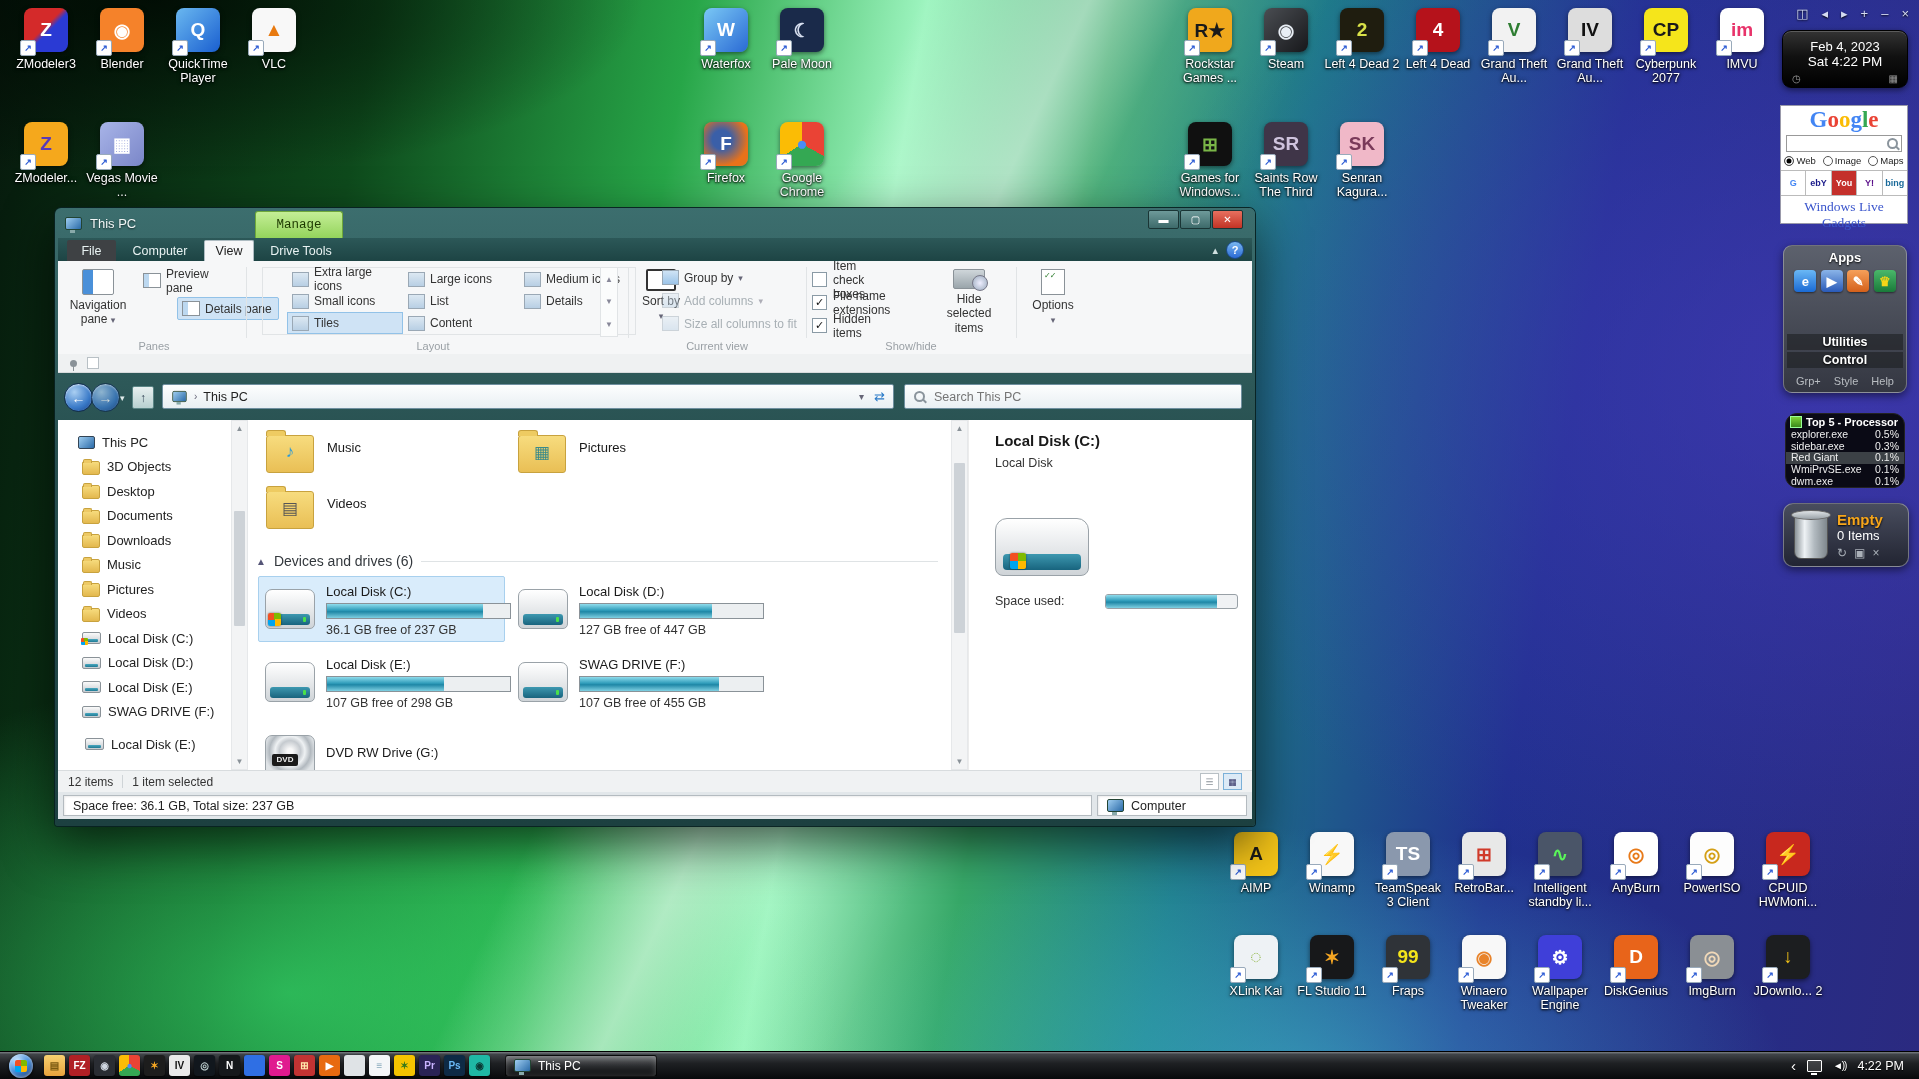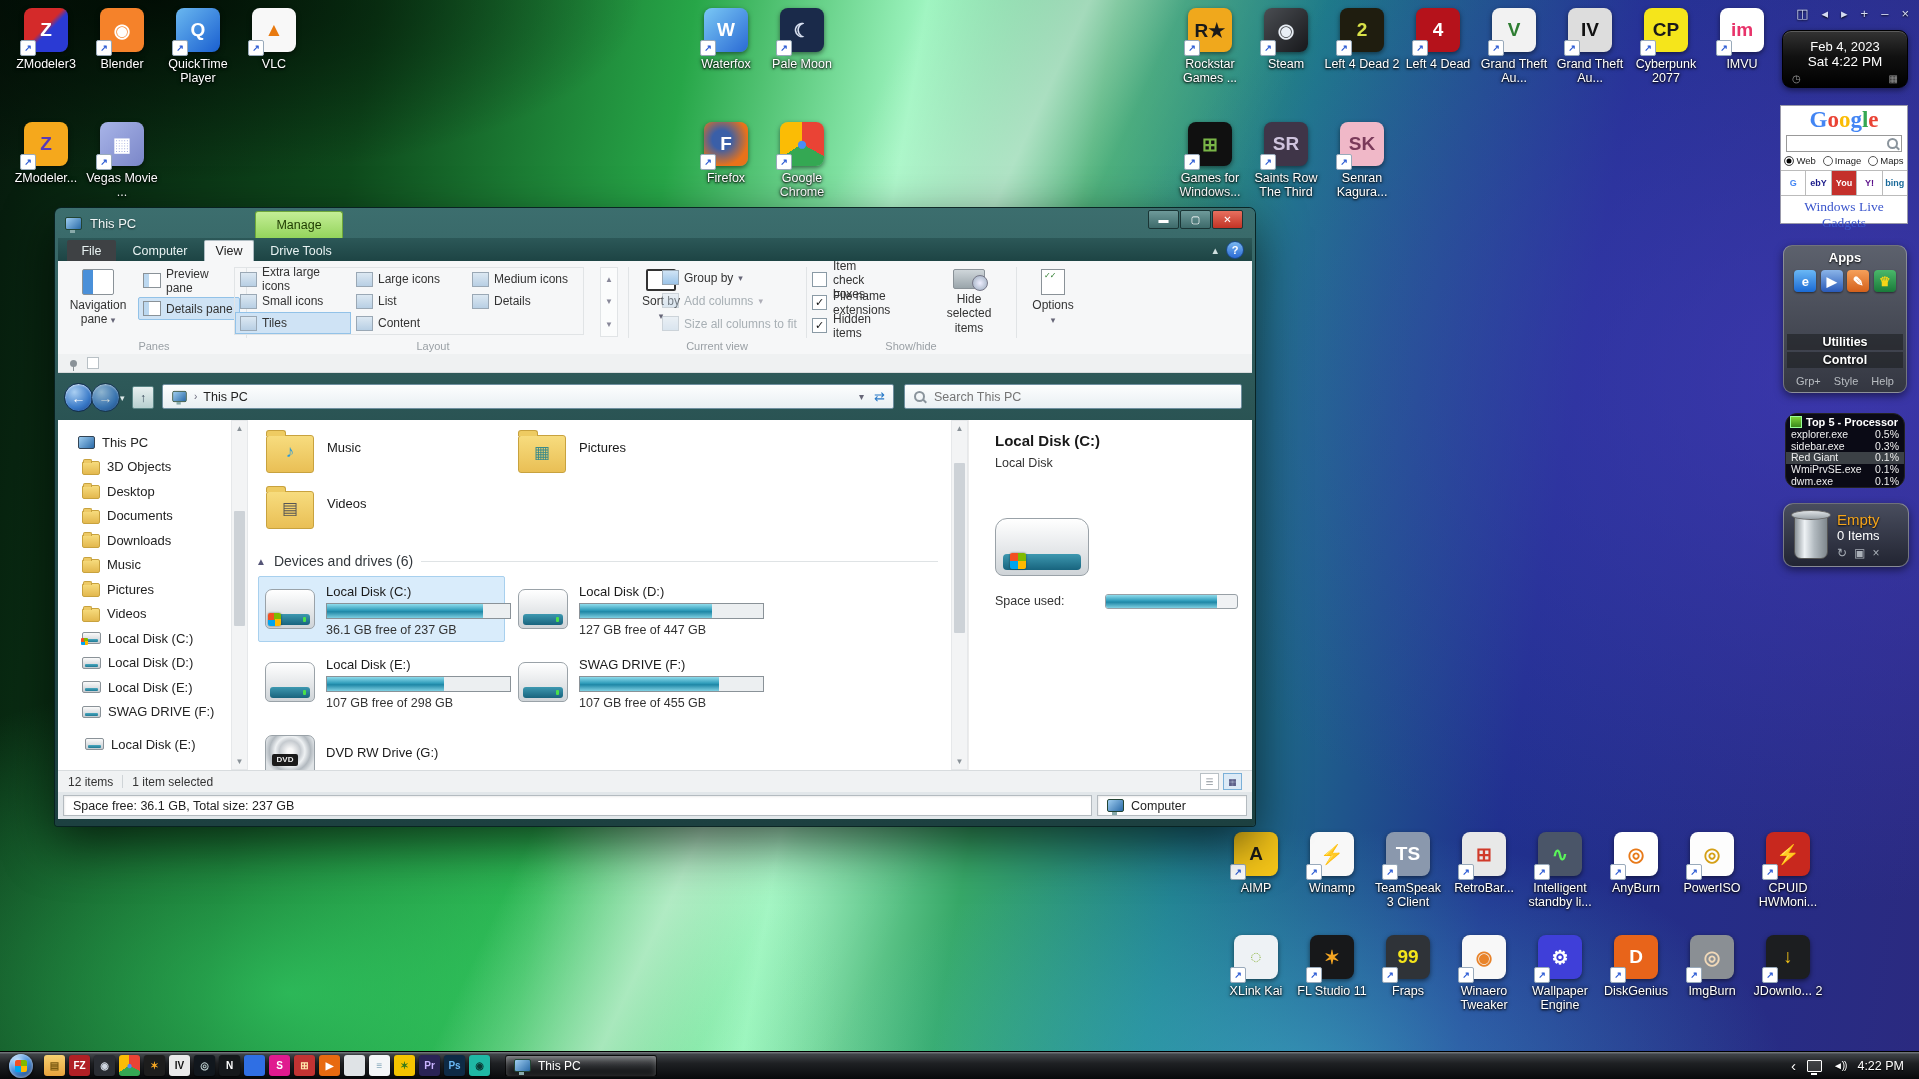--- a/index.html
+++ b/index.html
@@ -55,57 +55,57 @@
   .g-top5-head{display:flex;align-items:center;gap:4px;font-size:11px;font-weight:bold;color:#fff;padding:2px 4px 1px;}
   .g-top5-ico{width:10px;height:10px;background:linear-gradient(#7fd43a,#3a8a1a);border:1px solid #9f9;flex:none;}
   .g-top5-row{display:flex;justify-content:space-between;font-size:10.5px;padding:0 5px;line-height:11.7px;height:11.7px;}
   .g-top5-row[data-state="alt"]{background:#3c4146;}
   #g-recycle{left:1783px;top:503px;width:126px;height:64px;border-radius:10px;border:1px solid rgba(255,255,255,.35);
     background:linear-gradient(rgba(75,80,86,.9),rgba(32,35,39,.9));box-shadow:0 3px 8px rgba(0,0,0,.5);display:flex;}
   .trash{width:32px;height:44px;margin:9px 0 0 10px;border:1px solid #555;border-radius:4px 4px 7px 7px;position:relative;
     background:linear-gradient(90deg,#8a9298,#eef2f5 30%,#b2bac0 60%,#7f878d);}
   .trash::before{content:"";position:absolute;left:-4px;top:-4px;width:38px;height:8px;border:1px solid #666;border-radius:50%;background:linear-gradient(#dfe3e6,#9aa2a8);}
   .g-rec-body{margin-left:9px;margin-top:7px;}
-  .g-rec-status{color:#f5a51b;font-weight:normal;font-size:15px;text-shadow:0 1px 2px #000;}
+  .g-rec-status{color:#f5a51b;font-weight:bold;font-size:15px;text-shadow:0 1px 2px #000;}
   .g-rec-count{color:#fff;font-size:13px;}
   .g-rec-icons{display:flex;gap:7px;color:#aab0b8;font-size:12px;margin-top:3px;}
   
   #window{position:absolute;left:55px;top:208px;width:1200px;height:618px;border-radius:6px 6px 3px 3px;
     background:linear-gradient(#3c6e6e,#274f4f 40%,#1c4040);
     box-shadow:0 0 0 1px rgba(8,34,34,.95),0 18px 50px rgba(0,0,0,.65);}
   .titlebar{position:absolute;top:0;left:0;right:0;height:30px;display:flex;align-items:center;color:#f2f7f7;font-size:13px;}
   .pc-ico{width:15px;height:11px;border:1px solid #243;border-radius:2px;background:linear-gradient(135deg,#9ecdf0,#2a6aa8);position:relative;flex:none;}
   .pc-ico::after{content:"";position:absolute;left:4px;bottom:-4px;width:5px;height:3px;background:#8aa;}
   .title-text{margin-left:8px;text-shadow:0 1px 2px rgba(0,0,0,.6);}
   .manage-tab{position:absolute;left:200px;top:3px;width:86px;height:26px;background:linear-gradient(#c4ee96,#94d45c);
-    color:#1e3a00;font-size:12.5px;display:flex;align-items:center;justify-content:center;border-radius:3px 3px 0 0;border:1px solid #6fa83a;border-bottom:none;}
+    color:#1e3a00;font-size:12.5px;display:flex;align-items:center;justify-content:center;border-radius:3px 3px 0 0;border:1px solid #6fa83a;border-bottom:none;font-family:Liberation Mono, monospace;}
   .winbtns{position:absolute;right:12px;top:2px;display:flex;gap:1px;}
   .winbtn{width:29px;height:17px;display:flex;align-items:center;justify-content:center;color:#fff;font-size:10px;
     background:linear-gradient(#6e9a9a,#3d6a6a);border:1px solid #1a3535;border-radius:2px;}
   .winbtn.close{background:linear-gradient(#e8705f,#c23325);}
   .tabrow{position:absolute;top:30px;left:3px;right:3px;height:23px;background:linear-gradient(#2c5858,#1d4444);}
   .tab{position:absolute;top:2px;height:21px;display:flex;align-items:center;justify-content:center;font-size:12.5px;color:#e8f2f2;box-sizing:border-box;}
   .tab-file{left:9px;width:49px;background:#3e4144;border-radius:2px 2px 0 0;}
   .tab-computer{left:62px;width:80px;}
   .tab-view{left:146px;width:50px;background:#f6f7f8;color:#222;border:1px solid #aebcc2;border-bottom:none;border-radius:2px 2px 0 0;}
   .tab-drive{left:200px;width:86px;}
   .tab-right{position:absolute;right:8px;top:3px;display:flex;align-items:center;gap:8px;}
   .collapse-caret{color:#cfe0e0;font-size:11px;}
   .help-btn{width:16px;height:16px;border-radius:50%;background:linear-gradient(#7ab8f0,#2a6ad4);color:#fff;font-size:11px;font-weight:bold;display:flex;align-items:center;justify-content:center;border:1px solid #1a4a8a;}
   .ribbon{position:absolute;top:53px;left:3px;right:3px;height:93px;background:#f6f7f8;border-bottom:1px solid #c9ced1;font-size:12px;color:#333;}
   .rgroup-label{position:absolute;bottom:2px;font-size:11px;color:#9aa0a5;text-align:center;}
   .rdivider{position:absolute;top:6px;bottom:16px;width:1px;background:#e1e4e6;}
   .rbtn{position:absolute;display:flex;align-items:center;gap:5px;padding:2px 4px;border:1px solid transparent;border-radius:2px;box-sizing:border-box;}
-  .rbtn.sel{background:#cfe3f5;border-color:#92c2e8;}
+  .rbtn.sel{background:#cfe3f5;border-color:#92c2e8;margin-left:39px;}
   .rbtn.big{flex-direction:column;justify-content:flex-start;text-align:center;gap:3px;line-height:1.2;}
   .caret{font-size:9px;color:#667;}
   .navpane-ico{width:30px;height:24px;border:1px solid #8a9298;background:linear-gradient(90deg,#4a90d9 0 10px,#fff 10px);border-radius:2px;}
   .mini-pane{width:16px;height:13px;border:1px solid #8a9298;background:linear-gradient(90deg,#bcd8f0 0 5px,#fff 5px);flex:none;}
   .mico{width:15px;height:13px;border:1px solid #9aa8b5;background:linear-gradient(#dce8f2,#b8cfe4);flex:none;}
-  .gallery{position:absolute;left:176px;top:6px;display:grid;grid-template-rows:repeat(3,22px);grid-auto-flow:column;grid-auto-columns:116px;border:1px solid #e1e4e6;}
+  .gallery{position:absolute;left:204px;top:6px;display:grid;grid-template-rows:repeat(3,22px);grid-auto-flow:column;grid-auto-columns:116px;border:1px solid #e1e4e6;padding-left:24px;}
   .gal-item{display:flex;align-items:center;gap:5px;padding:0 4px;border:1px solid transparent;font-size:12px;}
   .gal-item[data-state="selected"]{background:#cfe3f5;border-color:#92c2e8;}
   .gal-scroll{position:absolute;left:542px;top:6px;width:16px;height:68px;border:1px solid #e1e4e6;display:flex;flex-direction:column;align-items:center;justify-content:space-around;color:#889;font-size:8px;background:#fbfcfc;}
   .sort-ico{width:26px;height:18px;border:2px solid #333;background:#fff;border-radius:2px;}
   .cv-row{position:absolute;left:604px;display:flex;align-items:center;gap:5px;height:19px;}
   .cb-row{position:absolute;left:754px;display:flex;align-items:center;gap:6px;height:19px;}
   .cb{width:13px;height:13px;background:#fff;border:1px solid #8a9aa5;display:inline-flex;align-items:center;justify-content:center;font-size:11px;color:#111;flex:none;}
   .cb::after{content:"";}
   .cb-row[data-state="checked"] .cb::after{content:"✓";}
   .hide-ico{width:30px;height:24px;background:linear-gradient(#cfd6da,#9aa5ab);border:1px solid #8a9298;border-radius:2px;position:relative;}

